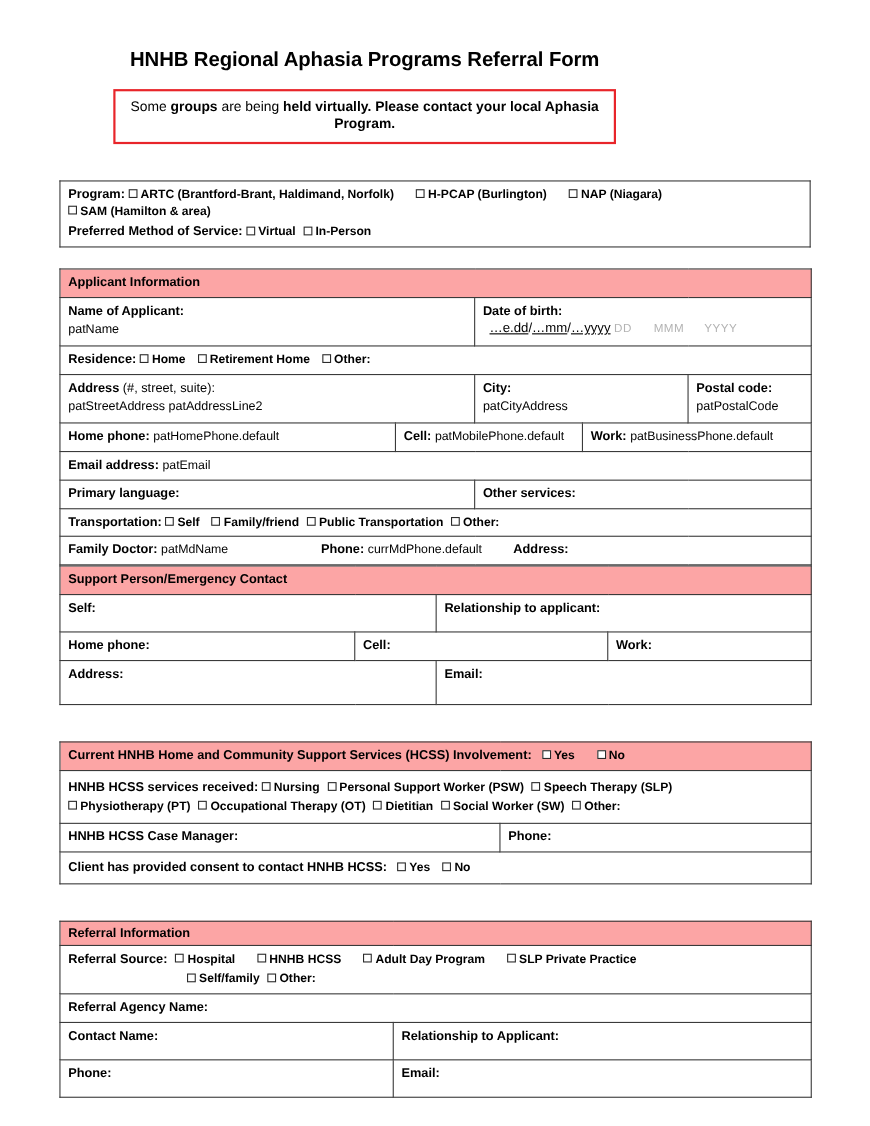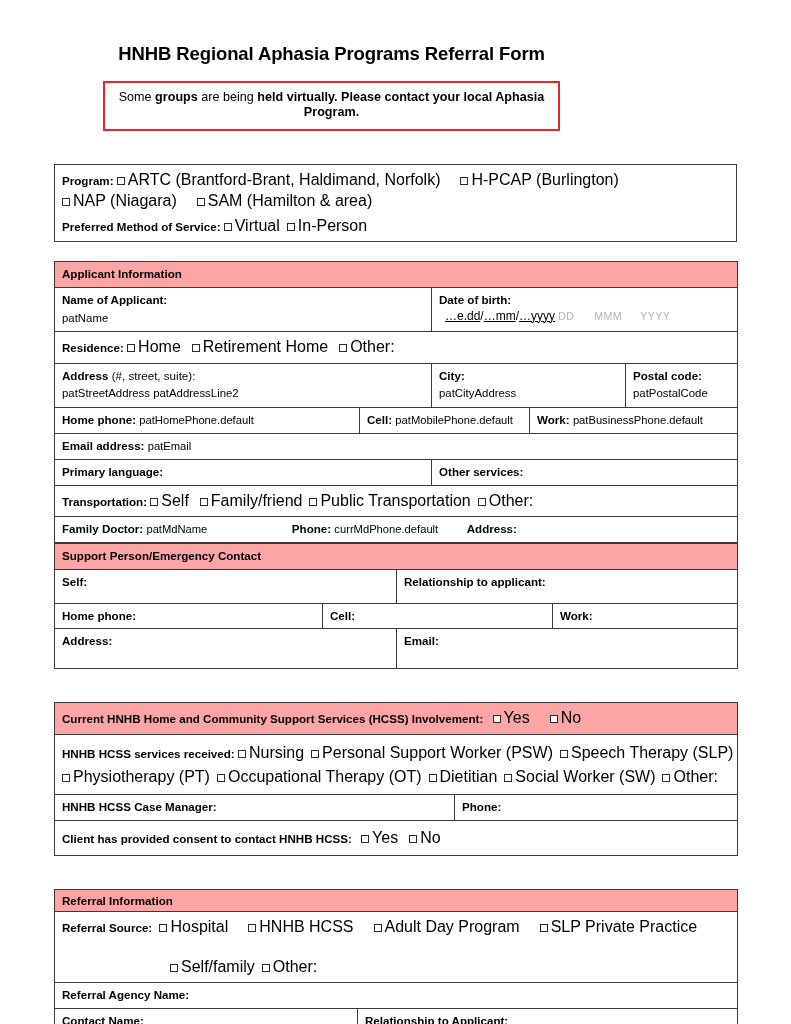--- a/index.html
+++ b/index.html
@@ -88,22 +88,22 @@
     border: 1px solid #2b2b2b;
     margin-right: 3px;
     position: relative;
     top: 0px;
     background: #fff;
   }
   .opt {
     display: inline-block;
     white-space: nowrap;
     margin-right: 11px;
-    font-weight: normal;
-    font-size: 16px;
+    font-weight: bold;
+    font-size: 11px;
   }
   .opt.tight { margin-right: 7px; }
   .opt.wide  { margin-right: 20px; }
 
   
   .dob-line {
     display: inline-block;
     vertical-align: top;
     margin-left: 6px;
   }
@@ -363,21 +363,21 @@
         <tr class="sect-head">
       <td colspan="2" style="padding-top:3px;padding-bottom:3px">Referral Information</td>
     </tr>
 
     <tr>
       <td colspan="2">
         <div class="nowrapline">
           <span class="lbl">Referral Source:</span>
           <span class="opt wide" style="margin-left:4px"><span class="cb"></span><span>Hospital</span></span><span class="opt wide"><span class="cb"></span><span>HNHB HCSS</span></span><span class="opt wide"><span class="cb"></span><span>Adult Day Program</span></span><span class="opt"><span class="cb"></span><span>SLP Private Practice</span></span>
         </div>
-        <div class="nowrapline indent" style="margin-top:18px">
+        <div class="nowrapline indent" style="margin-top:2px">
           <span class="opt tight"><span class="cb"></span><span>Self/family</span></span><span class="opt"><span class="cb"></span><span>Other:</span></span>
         </div>
       </td>
     </tr>
 
     <tr>
       <td colspan="2">
         <span class="lbl">Referral Agency Name:</span>
       </td>
     </tr>

